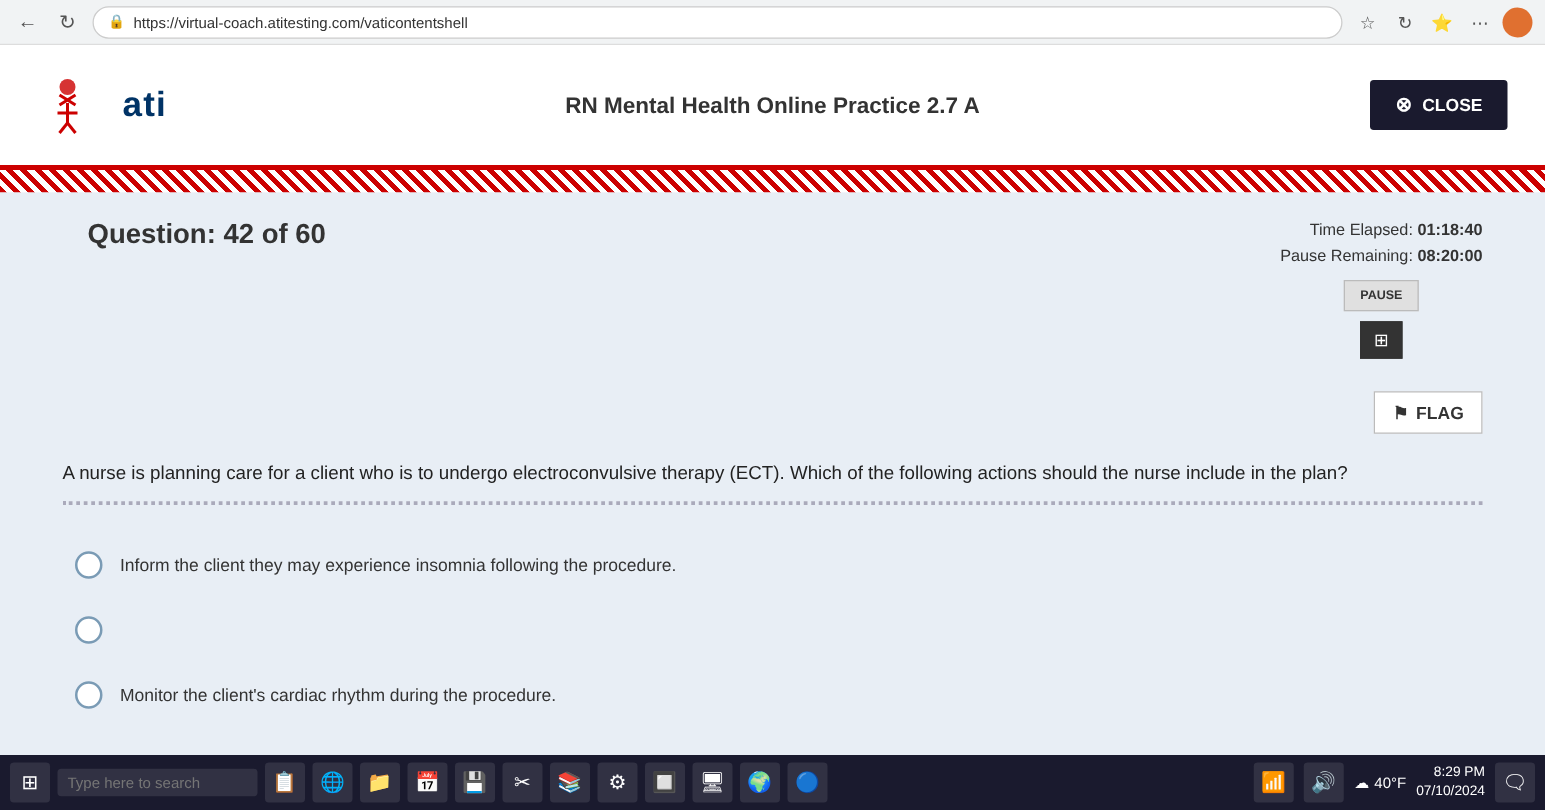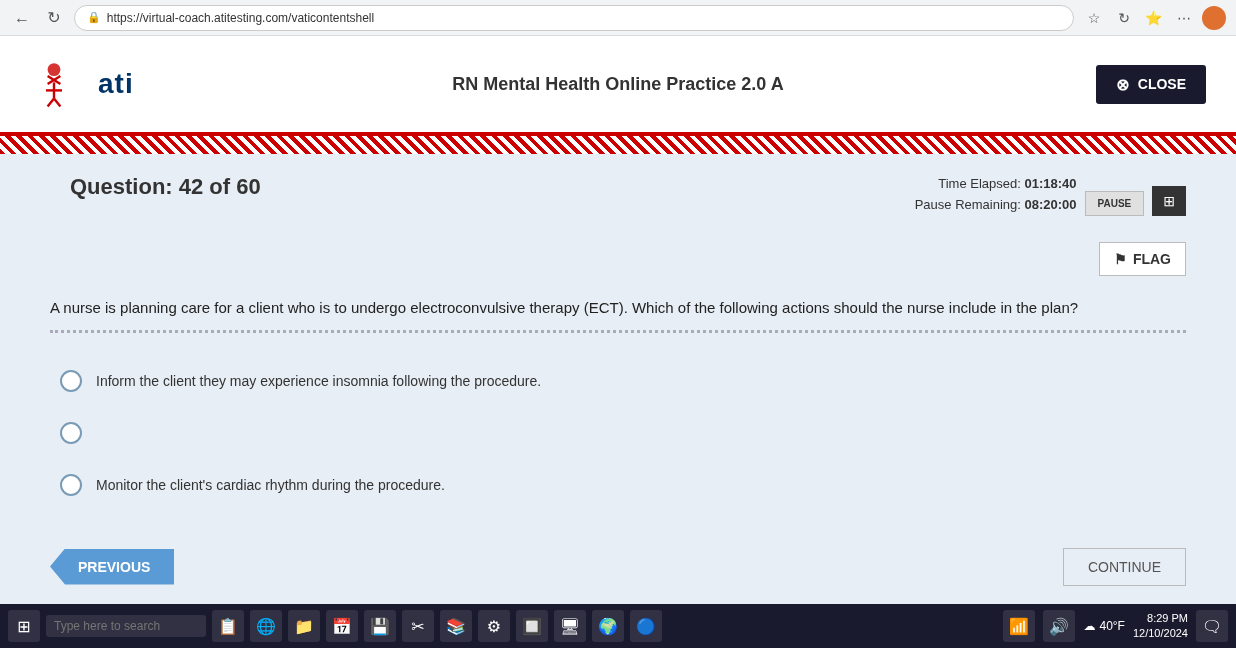--- a/index.html
+++ b/index.html
@@ -125,22 +125,23 @@
       margin-left: 20px;
     }
     .question-label {
       font-size: 22px;
       font-weight: bold;
       color: #333;
     }
     .timer-area {
       text-align: right;
       display: flex;
-      align-items: flex-end;
+      align-items: center;
       gap: 8px;
+      flex-direction: column;
     }
     .timer-text {
       font-size: 13px;
       color: #333;
       line-height: 1.6;
       text-align: right;
     }
     .pause-btn {
       background: #e0e0e0;
       border: 1px solid #bbb;
@@ -329,21 +330,21 @@
       <circle cx="30" cy="12" r="8" fill="#cc0000" opacity="0.8"></circle>
       <line x1="22" y1="20" x2="38" y2="30" stroke="#cc0000" stroke-width="3"></line>
       <line x1="38" y1="20" x2="22" y2="30" stroke="#cc0000" stroke-width="3"></line>
       <line x1="30" y1="28" x2="30" y2="48" stroke="#cc0000" stroke-width="3"></line>
       <line x1="20" y1="38" x2="40" y2="38" stroke="#cc0000" stroke-width="3"></line>
       <line x1="30" y1="48" x2="22" y2="58" stroke="#cc0000" stroke-width="3"></line>
       <line x1="30" y1="48" x2="38" y2="58" stroke="#cc0000" stroke-width="3"></line>
     </svg>
     <span class="logo-text">ati</span>
   </div>
-  <span class="header-title">RN Mental Health Online Practice 2.0 A</span>
+  <span class="header-title">RN Mental Health Online Practice 2.7 A</span>
   <button class="close-btn">
     <span style="font-size:16px;">⊗</span>
     <span>CLOSE</span>
   </button>
 </div>
 
 <div class="pattern-bar"></div>
 
 <div class="main-content">
 
@@ -422,17 +423,17 @@
   <div class="taskbar-item">🌍</div>
   <div class="taskbar-item">🔵</div>
   <div class="taskbar-right">
     <div class="taskbar-item">📶</div>
     <div class="taskbar-item">🔊</div>
     <div class="taskbar-weather">
       ☁ <span>40°F</span>
     </div>
     <div class="taskbar-time">
       <div>8:29 PM</div>
-      <div>12/10/2024</div>
+      <div>07/10/2024</div>
     </div>
     <div class="taskbar-item">🗨</div>
   </div>
 </div>
 
 </body></html>

